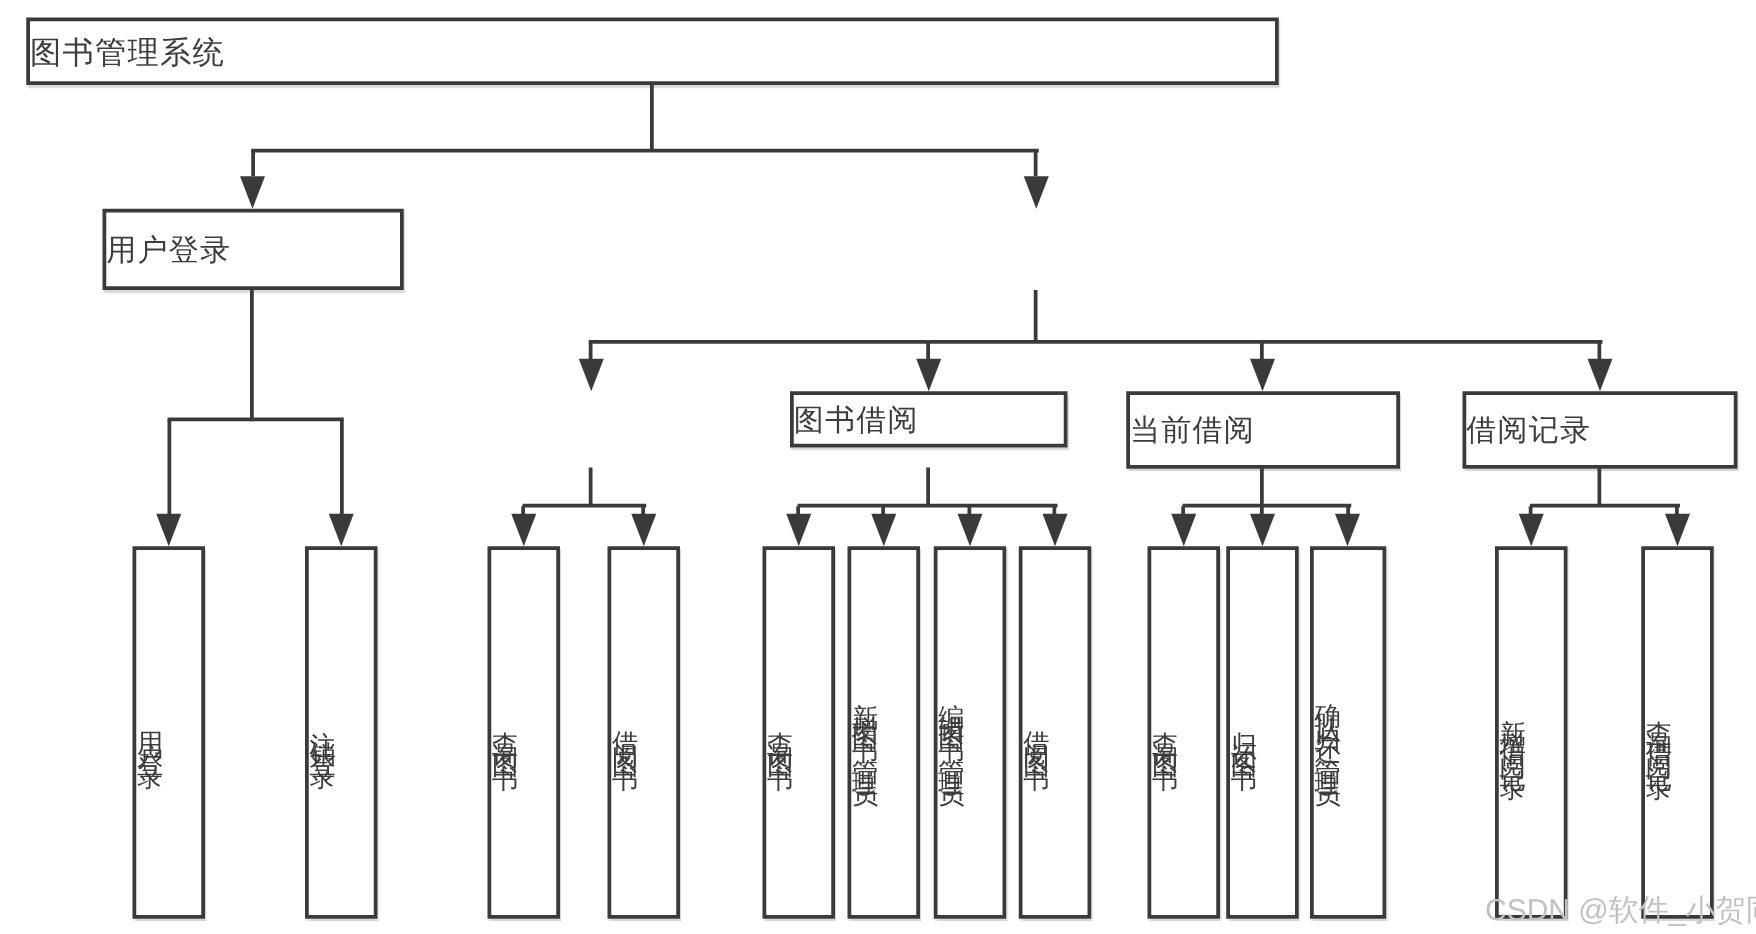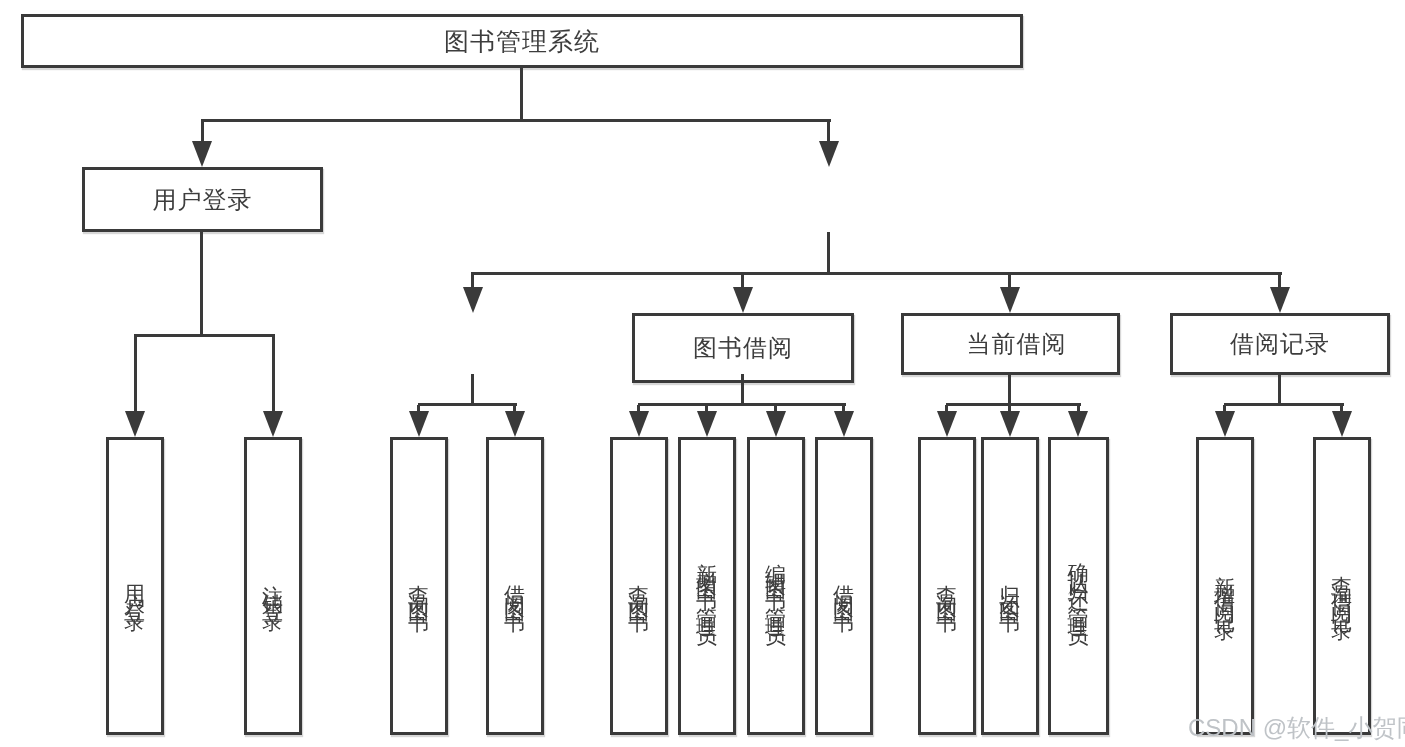--- a/index.html
+++ b/index.html
@@ -14,21 +14,21 @@
     width:1405px;height:747px;
     background:var(--background);
     font-family:"Liberation Sans","DejaVu Sans",sans-serif;
     overflow:hidden;
   }
   .box{
     position:absolute;
     box-sizing:border-box;
     border:3px solid var(--line);
     background:#fff;
-    display:flex;align-items:center;justify-content:center;
+    display:flex;align-items:center;justify-content:flex-start;
     color:var(--text);
     box-shadow:1px 2px 1px rgba(140,140,140,.35);
   }
   .hbox{font-size:24px;letter-spacing:1px;}
   .hbox.root{font-size:25px;}
   .vbox{top:437px;height:298px;}
   .vbox span{
     writing-mode:vertical-rl;
     text-orientation:mixed;
     font-size:21px;
@@ -85,24 +85,24 @@
   <div class="ln h" style="left:471px;top:272px;width:811px;"></div>
   <div class="ln v" style="left:471px;top:274px;height:14px;"></div>
   <div class="arr" style="left:463px;top:287px;"></div>
   <div class="ln v" style="left:741px;top:274px;height:14px;"></div>
   <div class="arr" style="left:733px;top:287px;"></div>
   <div class="ln v" style="left:1008px;top:274px;height:14px;"></div>
   <div class="arr" style="left:1000px;top:287px;"></div>
   <div class="ln v" style="left:1278px;top:274px;height:14px;"></div>
   <div class="arr" style="left:1270px;top:287px;"></div>
 
-  <div class="box hbox" style="left:632px;top:313px;width:222px;height:70px;">
+  <div class="box hbox" style="left:632px;top:313px;width:222px;height:45px;">
     <span>图书借阅</span>
   </div>
-  <div class="box hbox" style="left:901px;top:313px;width:219px;height:62px;padding-left:12px;">
+  <div class="box hbox" style="left:901px;top:313px;width:219px;height:62px;">
     <span>当前借阅</span>
   </div>
   <div class="box hbox" style="left:1170px;top:313px;width:220px;height:62px;">
     <span>借阅记录</span>
   </div>
 
   <div class="ln v" style="left:471px;top:374px;height:31px;"></div>
   <div class="ln h" style="left:418px;top:403px;width:99px;"></div>
   <div class="ln v" style="left:417px;top:405px;height:7px;"></div>
   <div class="arr" style="left:409px;top:411px;"></div>

